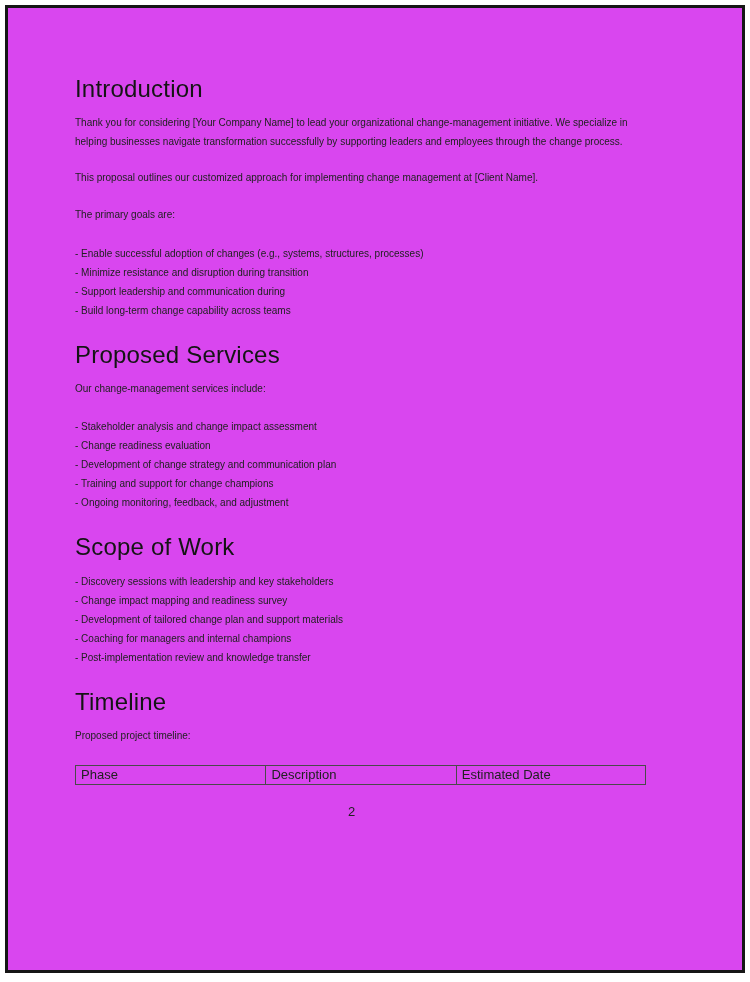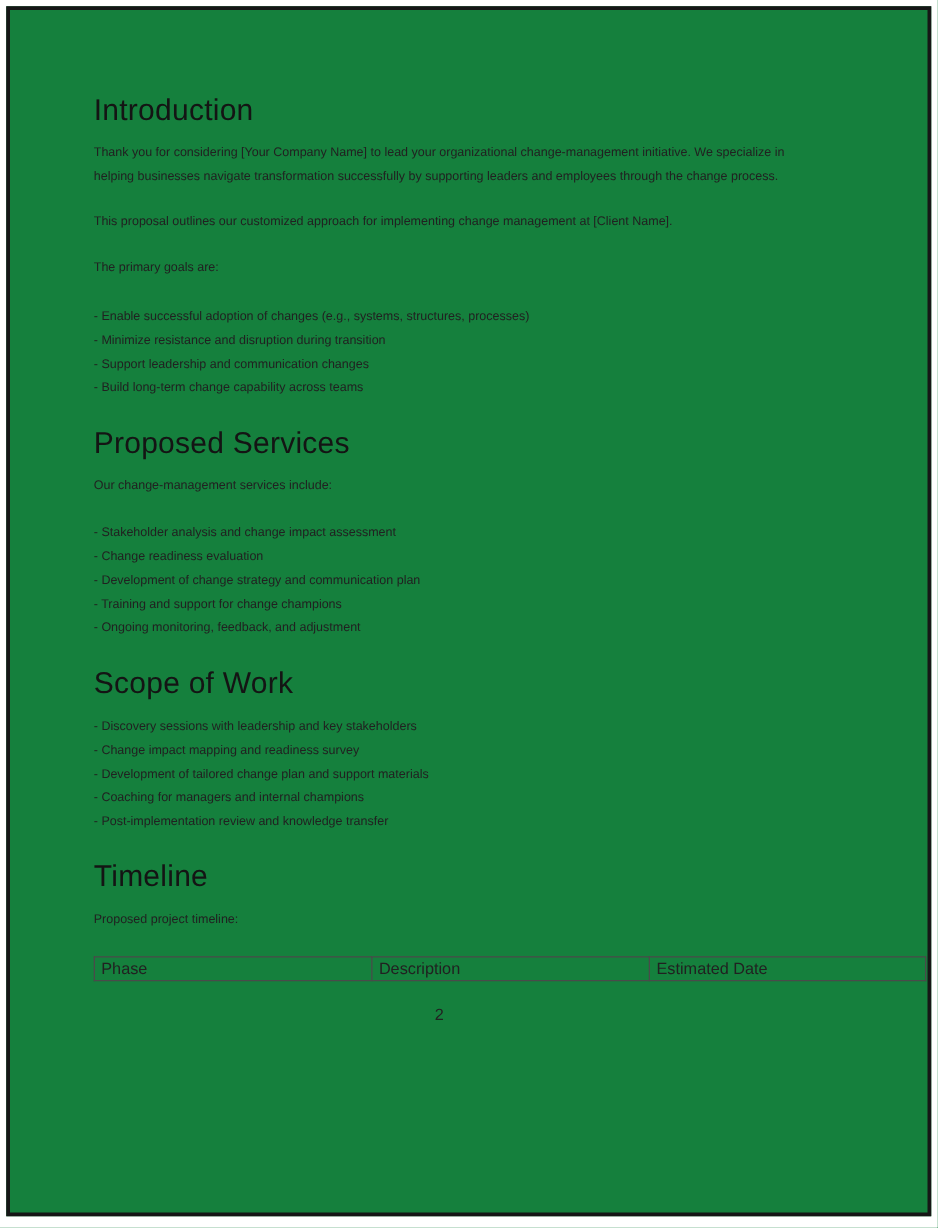--- a/index.html
+++ b/index.html
@@ -5,21 +5,21 @@
   * { margin: 0; padding: 0; box-sizing: border-box; }
   html, body {
     width: 750px; height: 982px;
     background: #ffffff;
     font-family: "Liberation Sans", "DejaVu Sans", sans-serif;
   }
   .page {
     position: absolute;
     left: 5px; top: 5px;
     width: 740px; height: 968px;
-    background: #15803d;
+    background: #d946ef;
     border: 3px solid #161616;
     overflow: hidden;
   }
   .content {
     padding: 68px 0 0 67px;
     width: 623px;
   }
   .inner {
     width: 553px;
   }
@@ -34,21 +34,21 @@
   h2.sec-heading.first { margin-top: 0; }
   .body-text {
     font-size: 10px;
     line-height: 18.7px;
     color: #212121;
   }
   p.para { margin: 0 0 18px 0; }
   p.lead { margin: 0 0 19px 0; }
   .list p { margin: 0; line-height: 19px; }
   table.timeline {
-    width: 666px;
+    width: 571px;
     border-collapse: collapse;
     table-layout: fixed;
     margin-top: 0;
   }
   table.timeline th {
     border: 1.5px solid #4a4a4a;
     font-weight: 400;
     text-align: left;
     font-size: 13px;
     color: #212121;
@@ -76,21 +76,21 @@
         <h2 class="sec-heading first">Introduction</h2>
         <p class="para body-text">Thank you for considering [Your Company Name] to lead your organizational change-management initiative. We specialize in helping businesses navigate transformation successfully by supporting leaders and employees through the change process.</p>
         <p class="para body-text">This proposal outlines our customized approach for implementing change management at [Client Name].</p>
       </section>
 
       <section>
         <p class="lead body-text">The primary goals are:</p>
         <div class="list body-text">
           <p>- Enable successful adoption of changes (e.g., systems, structures, processes)</p>
           <p>- Minimize resistance and disruption during transition</p>
-          <p>- Support leadership and communication changes</p>
+          <p>- Support leadership and communication during</p>
           <p>- Build long-term change capability across teams</p>
         </div>
       </section>
 
       <section>
         <h2 class="sec-heading">Proposed Services</h2>
         <p class="lead body-text">Our change-management services include:</p>
         <div class="list body-text">
           <p>- Stakeholder analysis and change impact assessment</p>
           <p>- Change readiness evaluation</p>

